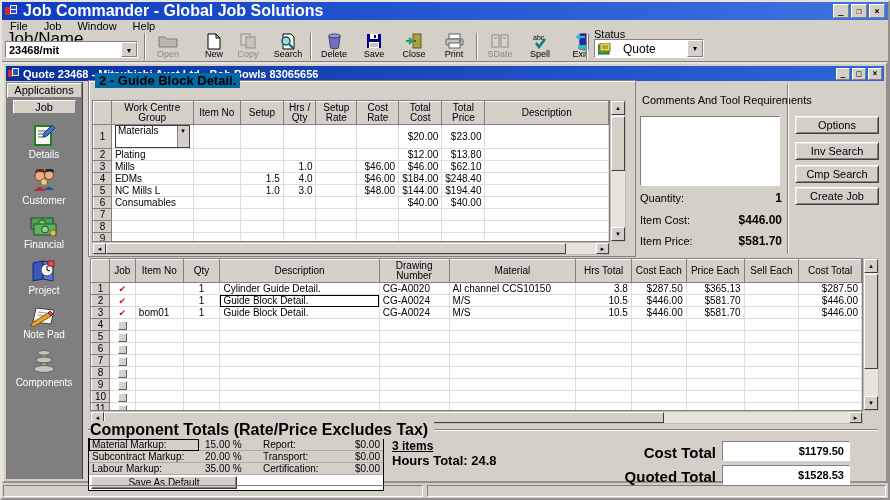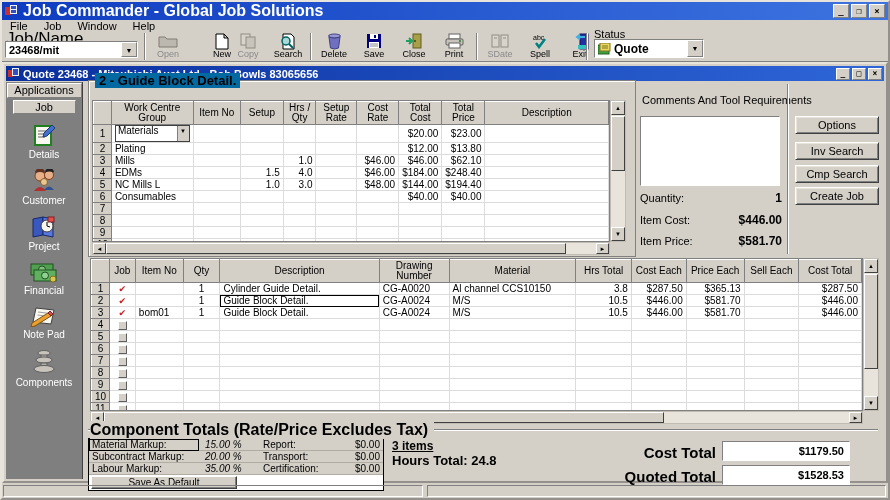--- a/index.html
+++ b/index.html
@@ -32,21 +32,21 @@
   .combo .cbtn { width:16px; align-self:stretch; background:#d4d0c8; text-align:center; font-size:7px; line-height:15px; }
   #jobname-combo { left:3px; top:9px; width:133px; height:17px; }
   .tb-sep { position:absolute; top:1px; height:27px; width:2px; border-left:1px solid #808080; border-right:1px solid #fff; }
   .tbtn { position:absolute; top:0; width:40px; height:29px; display:flex; flex-direction:column; align-items:center; justify-content:flex-start; }
   .tbtn .ticon { height:18px; display:flex; align-items:center; }
   .tbtn .tlab { font-size:9px; line-height:9px; }
   .tbtn.dis .tlab { color:#8a8a8a; }
   #status-block { position:absolute; left:592px; top:-4px; }
   #status-label { font-size:11px; text-decoration:underline; }
   #status-combo { left:0; top:11px; width:110px; height:19px; position:absolute; }
-  #status-combo .cval { font-weight:bold; font-size:12px; display:flex; align-items:center; gap:3px; }
+  #status-combo .cval { font-weight:normal; font-size:12px; display:flex; align-items:center; gap:12px; }
 
   
   #quote-win { position:absolute; left:2px; top:62px; width:886px; height:421px; border:2px outset #e8e4dc; background:#d4d0c8; }
   #q-titlebar { position:absolute; left:2px; top:2px; right:2px; height:15px;
     background:linear-gradient(90deg,#0a2f9e,#2e66d8); display:flex; align-items:center; padding:0 2px; }
   #q-titlebar .ttl { color:#fff; font-weight:bold; font-size:11px; margin-left:3px; white-space:nowrap; }
   #q-titlebar .wbtn { width:14px; height:12px; line-height:10px; font-size:8px; }
 
   
   #sidebar { position:absolute; left:2px; top:18px; width:77px; bottom:2px; background:#7f7f7f; border-right:1px solid #404040; }
@@ -64,21 +64,21 @@
   .gridarea { position:absolute; left:0; top:0; overflow:hidden; background:#fff; border:1px solid #808080; }
   table.grid { border-collapse:collapse; table-layout:fixed; font-size:10px; }
   table.grid th.hd { background:#d4d0c8; border:1px solid; border-color:#ffffff #808080 #808080 #ffffff;
     font-weight:normal; font-size:10px; line-height:10px; text-align:center; padding:1px 1px; height:20px; vertical-align:middle; overflow:hidden; }
   table.grid td { height:11px; padding:0 3px; border-right:1px solid #dcdcdc; border-bottom:1px solid #dcdcdc; overflow:hidden; white-space:nowrap; }
   table.grid td.rn { background:#d4d0c8; border:1px solid; border-color:#ffffff #808080 #808080 #ffffff; text-align:center; padding:0; }
   td.ar { text-align:right; } td.ac { text-align:center; }
   .chk { color:#c82020; font-size:9px; line-height:9px; }
   .mbtn { display:inline-block; width:9px; height:9px; background:#d4d0c8; border:1px solid; border-color:#fff #606060 #606060 #fff; vertical-align:middle; }
   td.sel { outline:1px solid #000; outline-offset:-1px; }
-  .ccombo { display:flex; height:17px; border:1px solid #404040; background:#fff; align-items:stretch; }
+  .ccombo { display:flex; height:23px; border:1px solid #404040; background:#fff; align-items:stretch; }
   .ccv { flex:1; padding:0 2px; line-height:9px; }
   .cdd { width:12px; background:#d4d0c8; border-left:1px solid #808080; font-size:6px; line-height:10px; text-align:center; }
 
   
   .vsb { position:absolute; width:16px; background:#e8e4dc; border:1px solid #c0bcb4; }
   .hsb { position:absolute; height:13px; background:#e8e4dc; border:1px solid #c0bcb4; }
   .sb-btn { position:absolute; background:#d4d0c8; border:1px solid; border-color:#fff #404040 #404040 #fff;
     font-size:6px; text-align:center; color:#000; }
   .vsb .sb-btn { width:14px; height:14px; line-height:13px; left:0; }
   .hsb .sb-btn { width:13px; height:11px; line-height:10px; top:0; }
@@ -91,21 +91,21 @@
   .kv .v { font-weight:bold; font-size:12px; }
   .vdiv { position:absolute; width:2px; border-left:1px solid #808080; border-right:1px solid #fff; }
 
   .pbtn { position:absolute; left:791px; width:84px; height:18px; background:#d4d0c8; text-align:center; font-size:11px; line-height:16px; }
 
   
   #totals-title { position:absolute; left:86px; top:357px; font-weight:bold; font-size:16px; background:#d4d0c8; padding-right:6px; z-index:2; }
   #totals-line { position:absolute; left:84px; top:365px; width:790px; border-top:1px solid #808080; box-shadow:0 1px 0 #fff; }
   #markup-table { position:absolute; left:84px; top:374px; width:296px; border:1px solid #000; background:#d4d0c8; font-size:10px; }
   .mrow { display:flex; height:12px; border-bottom:1px solid #b0aca4; align-items:center; }
-  .mrow .ml1 { width:110px; padding-left:3px; } .mrow .mv1 { width:64px; padding-left:6px;font-style:italic; }
+  .mrow .ml1 { width:110px; padding-left:3px; } .mrow .mv1 { width:64px; padding-left:6px; }
   .mrow .ml2 { width:72px; } .mrow .mv2 { flex:1; text-align:right; padding-right:3px; }
   .mrow .ml1.selbox { outline:1px solid #000; outline-offset:-1px; height:12px; line-height:11px; }
   #mrow-last { display:flex; height:15px; background:#fff; align-items:center; }
   #save-default-btn { width:146px; height:13px; background:#d4d0c8; border:1px solid; border-color:#fff #404040 #404040 #fff;
     box-shadow:inset -1px -1px 0 #808080; font-size:10px; text-align:center; line-height:11px; margin-left:2px; }
   #items-count { position:absolute; left:388px; top:375px; font-weight:bold; font-size:12px;text-decoration:underline; }
   #hours-total { position:absolute; left:388px; top:389px; font-weight:bold; font-size:13px; }
   .big-label { position:absolute; width:170px; text-align:right; font-weight:bold; font-size:15px; }
   .big-box { position:absolute; left:718px; width:128px; height:20px; background:#fff; display:flex; align-items:center; justify-content:flex-end; padding-right:5px; font-weight:bold; font-size:11px; }
 
@@ -149,21 +149,21 @@
   <div class="tb-sep" style="left:142px"></div>
 
   <div class="tbtn dis" style="left:146px">
     <span class="ticon">
       <svg width="20" height="15" viewBox="0 0 20 15">
           <path d="M1 13 V3 h6 l2 2 h10 v8 z" fill="#bcb8b0" stroke="#807c74"></path>
         </svg>
       </span>
     <span class="tlab">Open</span>
   </div>
-  <div class="tbtn" style="left:200px">
+  <div class="tbtn" style="left:192px">
     <span class="ticon">
       <svg width="14" height="17" viewBox="0 0 14 17">
           <path d="M1 1 h8 l4 4 v11 h-12 z" fill="#fff" stroke="#000"></path>
           <path d="M9 1 l4 4 h-4 z" fill="#d0d0d0" stroke="#000"></path>
         </svg>
       </span>
     <span class="tlab">New</span>
   </div>
   <div class="tbtn dis" style="left:226px">
     <span class="ticon">
@@ -315,39 +315,39 @@
           <path d="M4 4 a5 5 0 0 1 10 0 q-5 -2 -10 0" fill="#603020"></path>
         <circle cx="18" cy="6" r="4.5" fill="#e8b088" stroke="#804020"></circle>
           <path d="M14 3.5 a4.5 4.5 0 0 1 9 0 q-4.5 -2 -9 0" fill="#202020"></path>
         <path d="M3 22 q6 -8 12 0 z" fill="#b03030"></path>
           <path d="M13 21 q5 -7 10 0 z" fill="#305090"></path>
         <circle cx="13" cy="13" r="3.5" fill="#e8c890" stroke="#806030"></circle>
       </svg>
       <span class="slab">Customer</span>
     </div>
     <div class="sbitem">
+      <svg width="28" height="22" viewBox="0 0 28 22">
+        <rect x="1" y="3" width="22" height="11" fill="#50a050" stroke="#205020"></rect>
+          <circle cx="12" cy="8.5" r="3.5" fill="#80c080" stroke="#205020"></circle>
+        <rect x="4" y="9" width="22" height="11" fill="#60b060" stroke="#205020"></rect>
+          <circle cx="15" cy="14.5" r="3.5" fill="#90d090" stroke="#205020"></circle>
+        <circle cx="23" cy="18" r="3" fill="#d8c850" stroke="#807020"></circle>
+      </svg>
+      <span class="slab">Financial</span>
+    </div>
+    <div class="sbitem">
       <svg width="26" height="24" viewBox="0 0 26 24">
         <path d="M2 4 l10 -2 v18 l-10 2 z" fill="#3858c0" stroke="#182868"></path>
         <path d="M12 2 l10 2 v18 l-10 -2 z" fill="#5878e0" stroke="#182868"></path>
         <circle cx="16" cy="11" r="6" fill="#f8f8f0" stroke="#404040"></circle>
         <line x1="16" y1="11" x2="16" y2="7" stroke="#000"></line>
           <line x1="16" y1="11" x2="19" y2="12" stroke="#000"></line>
         <rect x="17" y="2" width="6" height="5" fill="#e05050" stroke="#802020"></rect>
       </svg>
       <span class="slab">Project</span>
-    </div>
-    <div class="sbitem">
-      <svg width="28" height="22" viewBox="0 0 28 22">
-        <rect x="1" y="3" width="22" height="11" fill="#50a050" stroke="#205020"></rect>
-          <circle cx="12" cy="8.5" r="3.5" fill="#80c080" stroke="#205020"></circle>
-        <rect x="4" y="9" width="22" height="11" fill="#60b060" stroke="#205020"></rect>
-          <circle cx="15" cy="14.5" r="3.5" fill="#90d090" stroke="#205020"></circle>
-        <circle cx="23" cy="18" r="3" fill="#d8c850" stroke="#807020"></circle>
-      </svg>
-      <span class="slab">Financial</span>
     </div>
     <div class="sbitem">
       <svg width="28" height="22" viewBox="0 0 28 22">
         <path d="M6 3 l18 2 -3 14 -18 -2 z" fill="#f8f8f0" stroke="#404040"></path>
         <line x1="8" y1="7" x2="20" y2="8.5" stroke="#a0a0a0"></line>
           <line x1="7.5" y1="10" x2="19" y2="11.5" stroke="#a0a0a0"></line>
         <path d="M2 18 l16 -10 3 3 -16 10 -4 1 z" fill="#e8a030" stroke="#805010"></path>
         <path d="M18 8 l3 3 2 -2 -3 -3 z" fill="#d05050" stroke="#802020"></path>
       </svg>
       <span class="slab">Note Pad</span>

